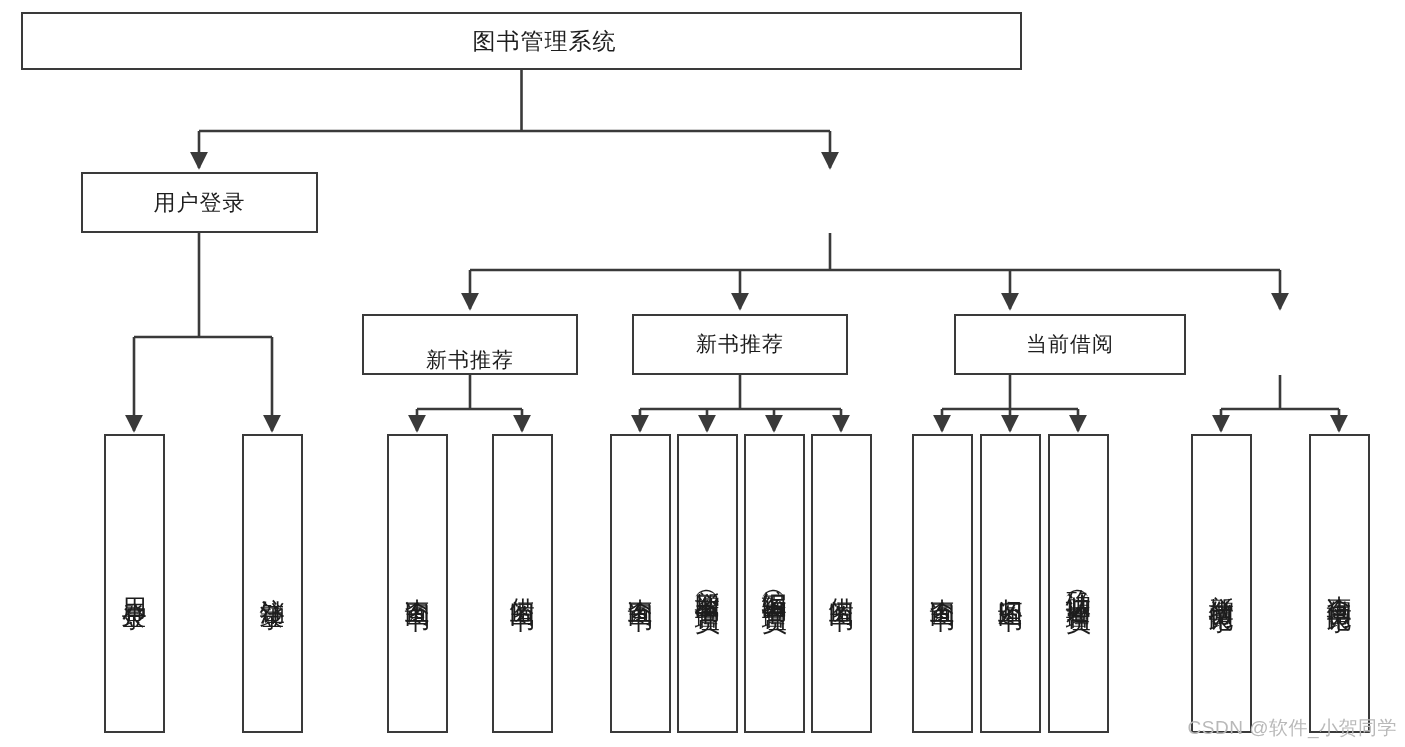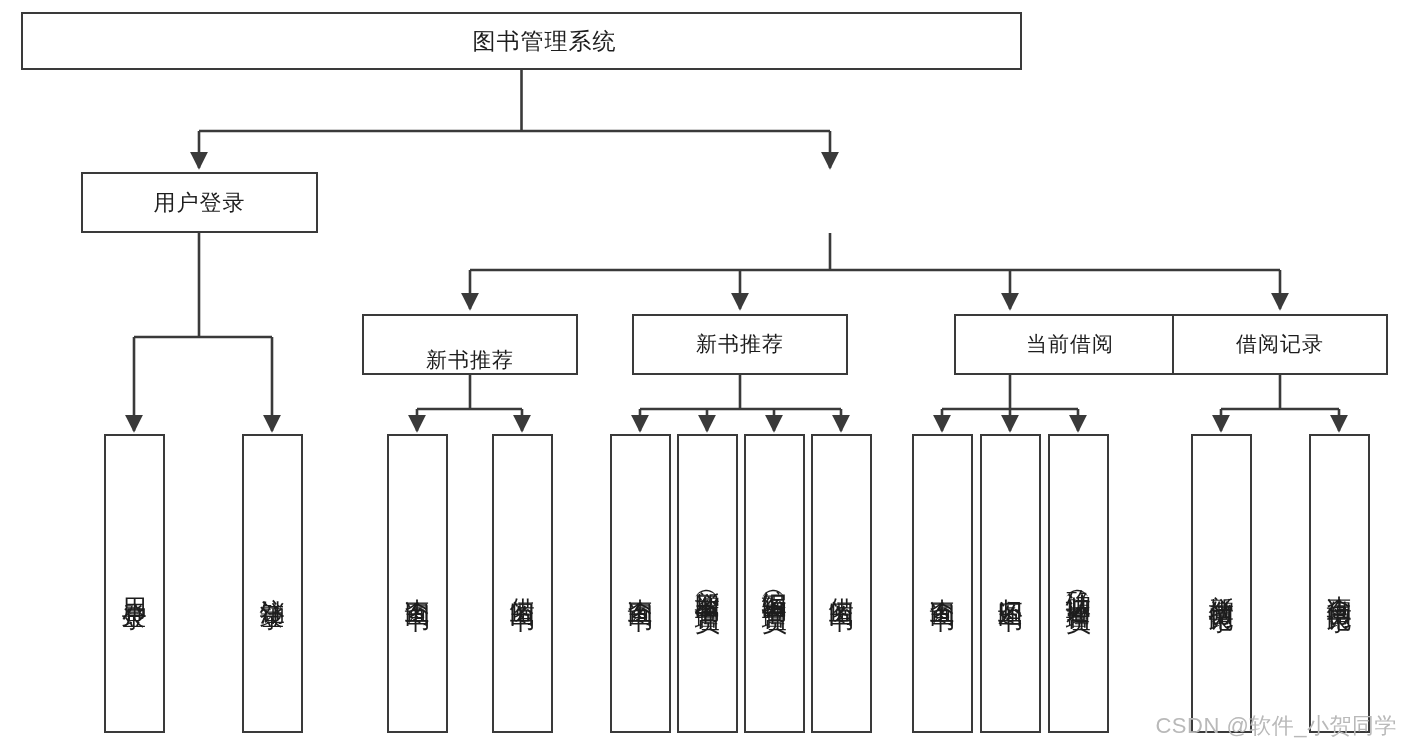--- a/index.html
+++ b/index.html
@@ -45,21 +45,21 @@
     white-space:nowrap;
     text-align:center;
   }
 
   #connectors{position:absolute;left:0;top:0;width:1405px;height:747px;pointer-events:none;}
 
   #watermark{
     position:absolute;
     right:8px;
     bottom:6px;
-    font-size:22px;
+    font-size:19px;
     color:#b9b9b9;
     white-space:nowrap;
     letter-spacing:0.5px;
   }
 </style>
 </head>
 <body>
 
 <div id="diagram-root">
 
@@ -130,23 +130,20 @@
   </div>
 
   <div class="node level3" style="left:632px;top:314px;width:216px;height:61px;">
     <span class="node-label">新书推荐</span>
   </div>
 
   <div class="node level3" style="left:954px;top:314px;width:232px;height:61px;">
     <span class="node-label">当前借阅</span>
   </div>
 
-  <div class="node level3" style="left:1172px;top:314px;width:216px;height:61px;">
-    <span class="node-label">借阅记录</span>
-  </div>
 
   <div class="node leaf" style="left:104px;top:434px;width:61px;height:299px;">
     <span class="node-label">用户登录</span>
   </div>
 
   <div class="node leaf" style="left:242px;top:434px;width:61px;height:299px;">
     <span class="node-label">注销登录</span>
   </div>
 
   <div class="node leaf" style="left:387px;top:434px;width:61px;height:299px;">

